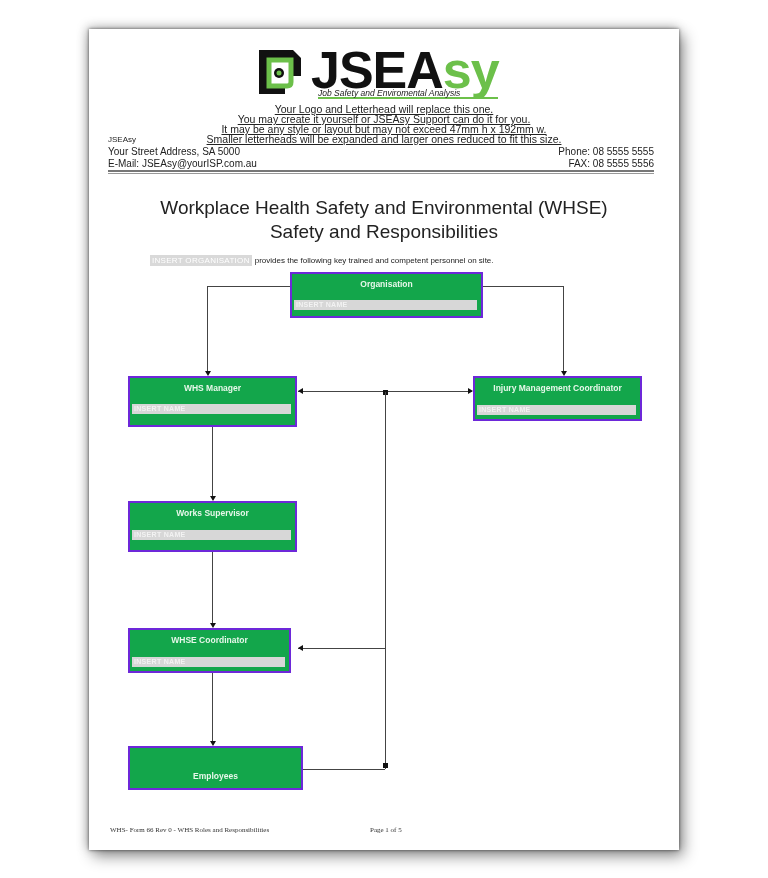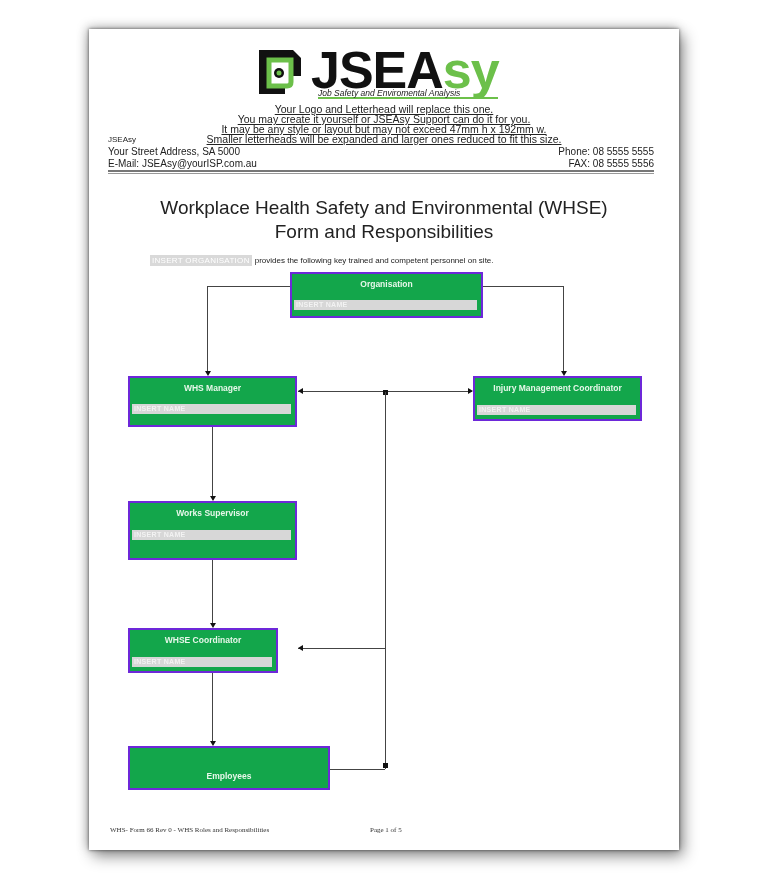--- a/index.html
+++ b/index.html
@@ -89,21 +89,21 @@
 
 <div class="lh-left" style="top:135px; font-size:8px">JSEAsy</div>
 <div class="lh-left" style="top:146px">Your Street Address, SA 5000</div>
 <div class="lh-left" style="top:158px">E-Mail:  JSEAsy@yourISP.com.au</div>
 <div class="lh-right" style="top:146px">Phone:  08 5555 5555</div>
 <div class="lh-right" style="top:158px">FAX:  08 5555 5556</div>
 <div class="rule1"></div>
 <div class="rule2"></div>
 
 <div class="title" style="top:196px">Workplace Health Safety and Environmental (WHSE)</div>
-<div class="title" style="top:220px">Form and Responsibilities</div>
+<div class="title" style="top:220px">Safety and Responsibilities</div>
 
 <div class="intro">
   <span class="placeholder">INSERT ORGANISATION</span><span>provides the following key trained and competent personnel on site.</span>
 </div>
 
 <div class="line" style="left:207px; top:286px; width:84px; height:1px"></div>
 <div class="line" style="left:207px; top:286px; width:1px; height:86px"></div>
 <div class="arrow-d" style="left:205px; top:371px"></div>
 
 <div class="line" style="left:483px; top:286px; width:80px; height:1px"></div>
@@ -139,28 +139,28 @@
 <div class="box" style="left:128px; top:376px; width:169px; height:51px">
   <div class="lbl">WHS Manager</div>
   <div class="name" style="top:26px">INSERT NAME</div>
 </div>
 
 <div class="box" style="left:473px; top:376px; width:169px; height:45px">
   <div class="lbl">Injury Management Coordinator</div>
   <div class="name" style="top:27px">INSERT NAME</div>
 </div>
 
-<div class="box" style="left:128px; top:501px; width:169px; height:59px">
+<div class="box" style="left:128px; top:501px; width:169px; height:51px">
   <div class="lbl">Works Supervisor</div>
   <div class="name" style="top:27px">INSERT NAME</div>
 </div>
 
-<div class="box" style="left:128px; top:628px; width:150px; height:45px">
+<div class="box" style="left:128px; top:628px; width:163px; height:45px">
   <div class="lbl">WHSE Coordinator</div>
   <div class="name" style="top:27px">INSERT NAME</div>
 </div>
 
-<div class="box" style="left:128px; top:746px; width:202px; height:44px">
+<div class="box" style="left:128px; top:746px; width:175px; height:44px">
   <div class="lbl" style="top:23px">Employees</div>
 </div>
 
 <div class="footer" style="left:110px">WHS- Form 66  Rev 0 -  WHS Roles and Responsibilities</div>
 <div class="footer" style="left:370px">Page 1 of 5</div>
 
 </body></html>

